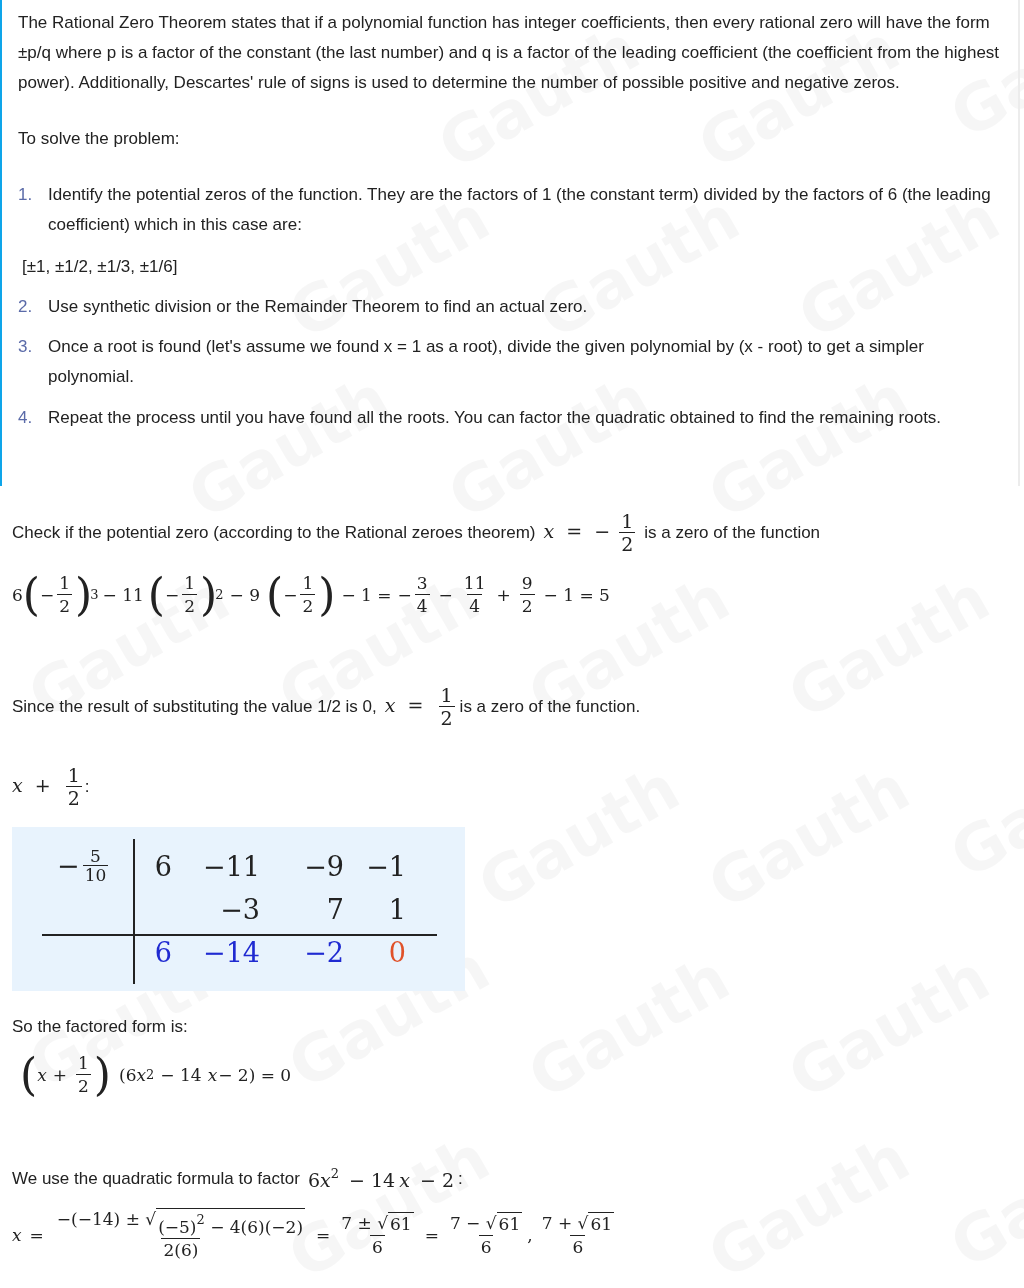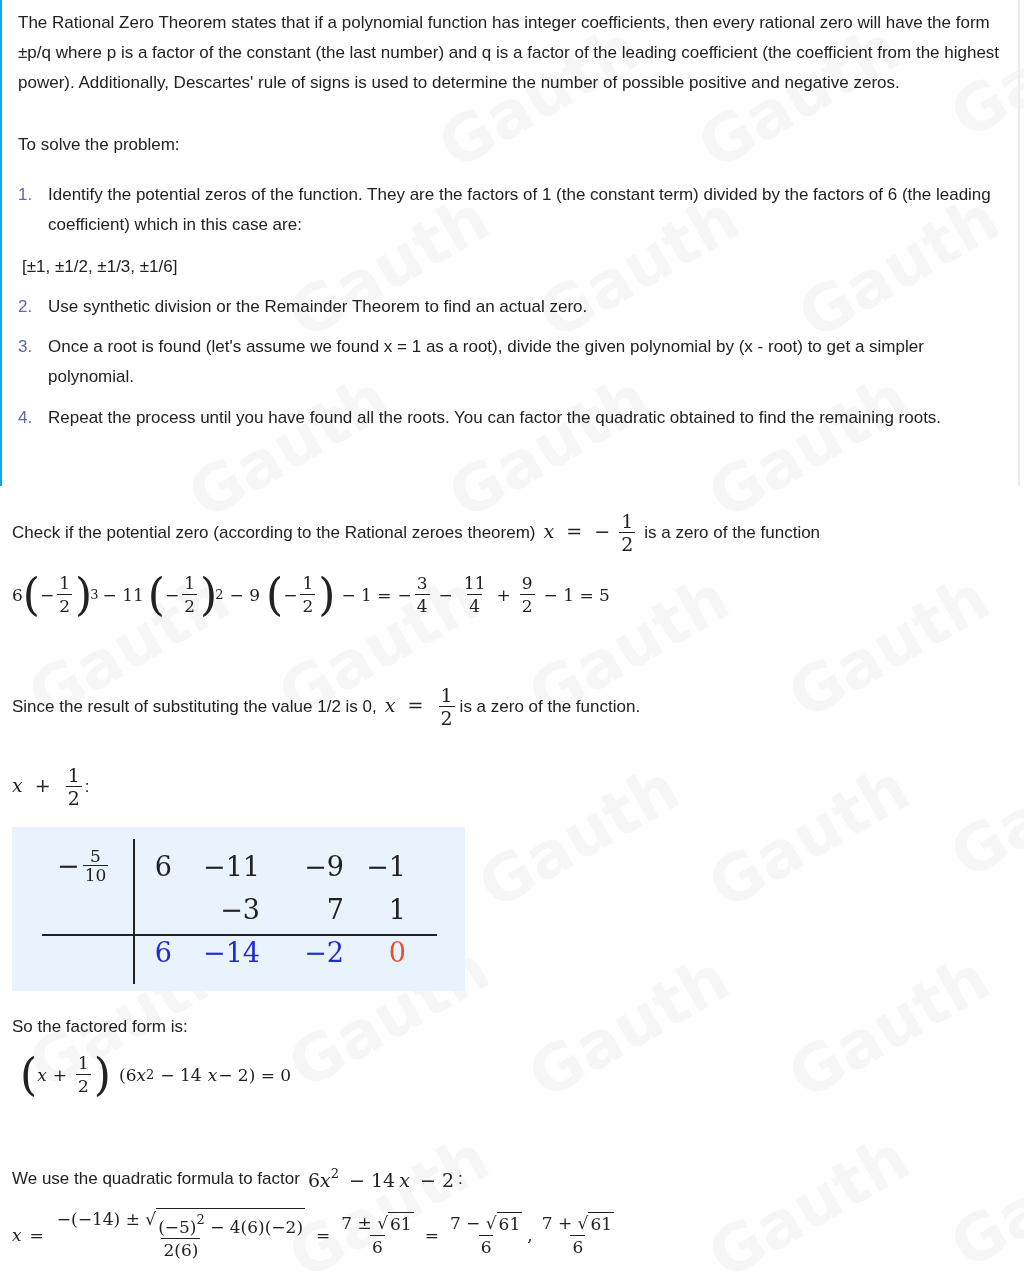--- a/index.html
+++ b/index.html
@@ -88,21 +88,21 @@
   <div class="wm" style="left:780px;top:990px;">Gauth</div>
   <div class="wm" style="left:280px;top:1170px;">Gauth</div>
   <div class="wm" style="left:700px;top:1170px;">Gauth</div>
   <div class="wm" style="left:950px;top:1190px;">Ga</div>
 </div>
 
 <div class="content">
 
   <div class="card">
     <div class="p intro">The Rational Zero Theorem states that if a polynomial function has integer coefficients, then every rational zero will have the form ±p/q where p is a factor of the constant (the last number) and q is a factor of the leading coefficient (the coefficient from the highest power). Additionally, Descartes' rule of signs is used to determine the number of possible positive and negative zeros.</div>
-    <div class="p solve" style="top:130px;text-align:right;">To solve the problem:</div>
+    <div class="p solve" style="top:124px;text-align:right;">To solve the problem:</div>
 
     <div class="list-item" style="top:180px;">
       <span class="list-num">1.</span>
       <span class="list-text">Identify the potential zeros of the function. They are the factors of 1 (the constant term) divided by the factors of 6 (the leading coefficient) which in this case are:</span>
     </div>
     <div class="zeros">[±1, ±1/2, ±1/3, ±1/6]</div>
     <div class="list-item" style="top:292px;">
       <span class="list-num">2.</span>
       <span class="list-text">Use synthetic division or the Remainder Theorem to find an actual zero.</span>
     </div>

